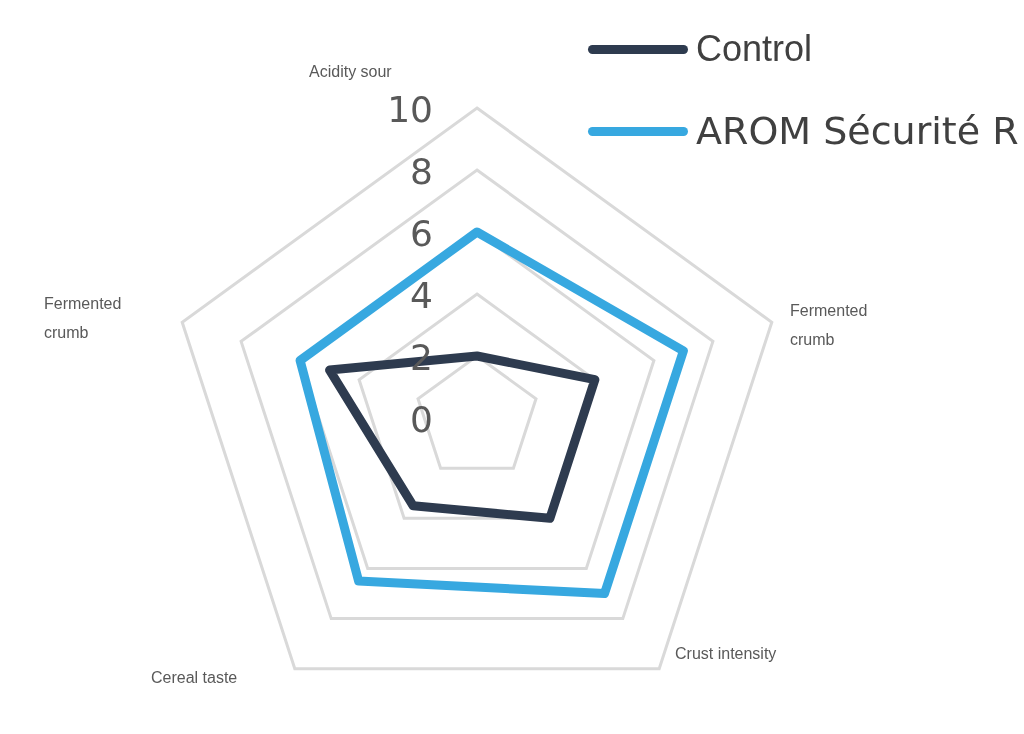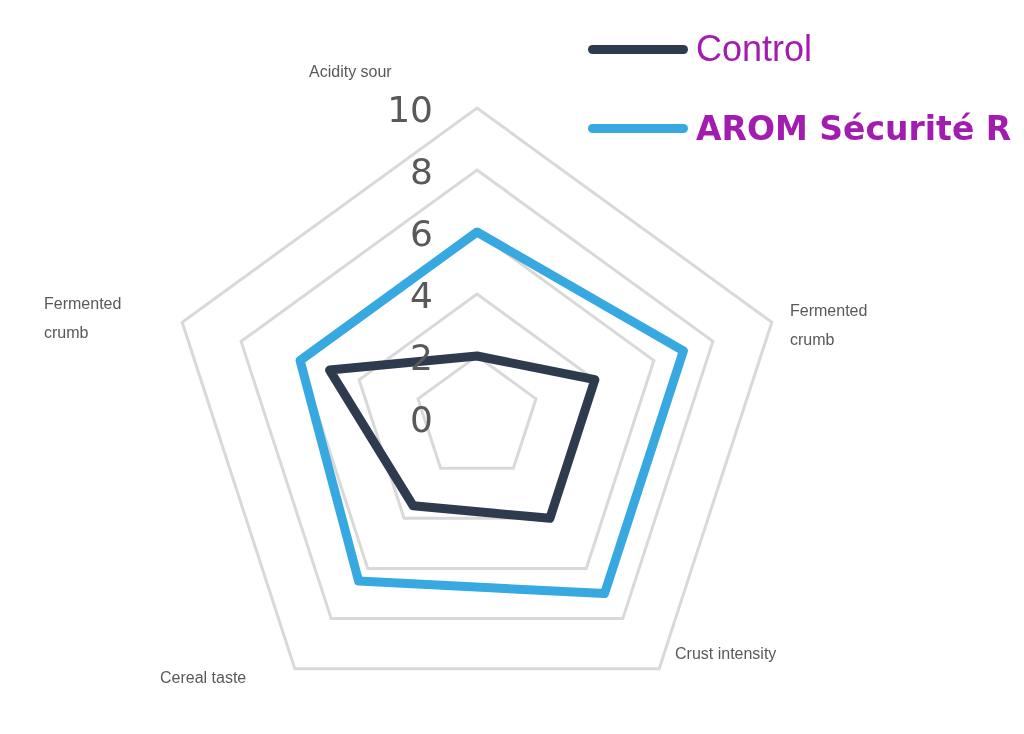--- a/index.html
+++ b/index.html
@@ -2,23 +2,23 @@
 <html><head>
 <meta charset="utf-8">
 <style>
   html, body { margin: 0; padding: 0; background: #ffffff; }
   body { width: 1024px; height: 734px; position: relative; overflow: hidden; font-family: "Liberation Sans", sans-serif; }
   #chart { position: absolute; left: 0; top: 0; width: 1024px; height: 734px; }
   .axis-label { position: absolute; font-family: "Liberation Sans", sans-serif; font-size: 16px; color: #595959; line-height: 29px; white-space: nowrap; }
   .tick-label { position: absolute; font-family: "DejaVu Sans", sans-serif; font-size: 36px; color: #595959; text-align: right; width: 60px; line-height: 40px; }
   .legend-item { position: absolute; display: flex; align-items: center; }
   .legend-swatch { width: 100px; height: 9px; border-radius: 5px; margin-right: 8px; }
-  .legend-text { font-size: 36px; color: #a21caf; white-space: nowrap; }
+  .legend-text { font-size: 36px; color: #404040; white-space: nowrap; }
   .legend-text.l0 { font-family: "Liberation Sans", sans-serif; }
-  .legend-text.l1 { font-family: "DejaVu Sans", sans-serif; font-size: 33px; font-weight: bold; }
+  .legend-text.l1 { font-family: "DejaVu Sans", sans-serif; font-size: 38px; }
 </style>
 </head>
 <body>
 
 <svg id="chart" width="1024" height="734" viewBox="0 0 1024 734" xmlns="http://www.w3.org/2000/svg">
   <g id="grid">
       <polygon points="477.0,356.0 536.0,398.8 513.4,468.2 440.6,468.2 418.0,398.8" fill="none" stroke="#d9d9d9" stroke-width="3"></polygon>
       <polygon points="477.0,294.0 594.9,379.7 549.9,518.3 404.1,518.3 359.1,379.7" fill="none" stroke="#d9d9d9" stroke-width="3"></polygon>
       <polygon points="477.0,232.0 653.9,360.5 586.3,568.5 367.7,568.5 300.1,360.5" fill="none" stroke="#d9d9d9" stroke-width="3"></polygon>
       <polygon points="477.0,170.0 712.9,341.4 622.8,618.6 331.2,618.6 241.1,341.4" fill="none" stroke="#d9d9d9" stroke-width="3"></polygon>
@@ -29,21 +29,21 @@
       <polygon points="477.0,232.0 683.4,350.9 604.5,593.6 358.6,581.0 300.1,360.5" fill="none" stroke="#37a8e0" stroke-width="9" stroke-linejoin="round"></polygon>
     </g>
 </svg>
 
 <div class="axis-label" style="left:309px; top:57px;">Acidity sour</div>
 <div class="axis-label" style="left:790px; top:296px;">
   <div>Fermented</div>
   <div>crumb</div>
 </div>
 <div class="axis-label" style="left:675px; top:639px;">Crust intensity</div>
-<div class="axis-label" style="left:151px; top:663px;margin-left:9px;">Cereal taste</div>
+<div class="axis-label" style="left:151px; top:663px;">Cereal taste</div>
 <div class="axis-label" style="left:44px; top:289px;">
   <div>Fermented</div>
   <div>crumb</div>
 </div>
 
 <div class="tick-label" style="left:373px; top:90px;">10</div>
 <div class="tick-label" style="left:373px; top:152px;">8</div>
 <div class="tick-label" style="left:373px; top:214px;">6</div>
 <div class="tick-label" style="left:373px; top:276px;">4</div>
 <div class="tick-label" style="left:373px; top:338px;">2</div>

